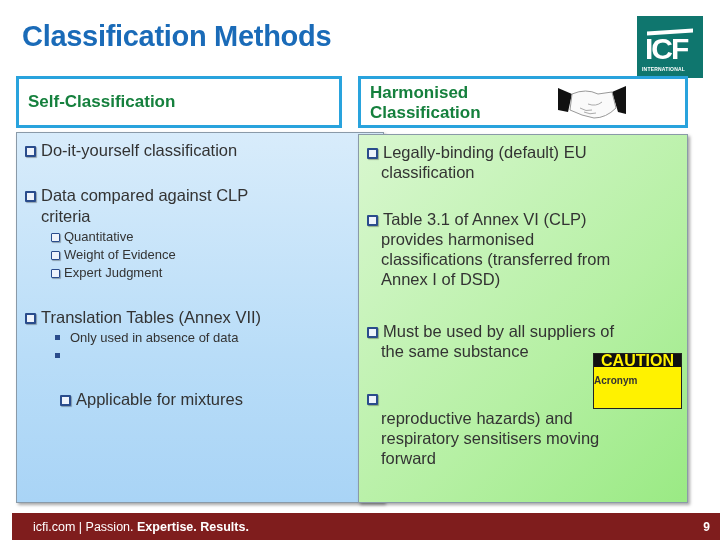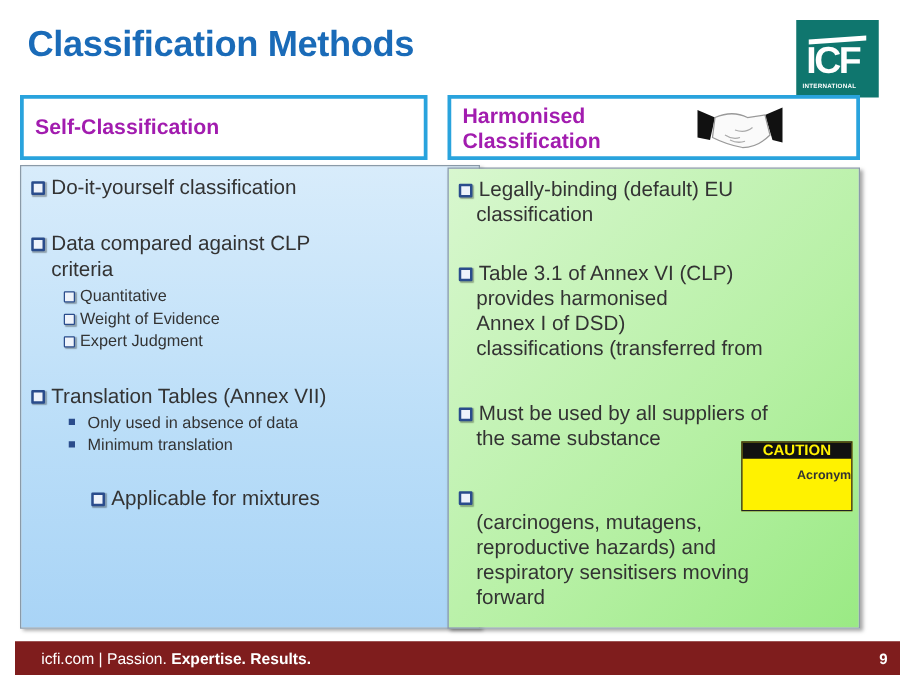--- a/index.html
+++ b/index.html
@@ -3,32 +3,32 @@
 <meta charset="utf-8">
 <style>
   html,body{margin:0;padding:0;}
   body{width:720px;height:540px;position:relative;overflow:hidden;background:#ffffff;font-family:"Liberation Sans",sans-serif;}
   .title{position:absolute;left:22px;top:20px;font-size:29px;font-weight:bold;color:#1a6bb8;letter-spacing:-0.3px;}
   .logo{position:absolute;left:637px;top:16px;width:66px;height:62px;background:#0f766e;}
   .logo .bar{position:absolute;left:10px;top:14px;width:46px;height:4px;background:#fff;transform:skewY(-4deg);}
   .logo .letters{position:absolute;left:8px;top:16px;font-size:30px;font-weight:bold;color:#fff;letter-spacing:-2px;font-family:"Liberation Sans",sans-serif;}
   .logo .sub{position:absolute;left:5px;top:50px;font-size:5px;font-weight:bold;color:#fff;letter-spacing:0.2px;}
   .hbox{position:absolute;background:#fff;border:3px solid #29a3dd;box-sizing:border-box;}
-  .hbox .lbl{position:absolute;font-weight:bold;color:#a21caf;font-size:17px;line-height:20px;}
+  .hbox .lbl{position:absolute;font-weight:bold;color:#15803d;font-size:17px;line-height:20px;}
   .panel{position:absolute;box-sizing:border-box;border:1px solid #8a9aa8;box-shadow:2px 2px 3px rgba(0,0,0,0.35);}
   .p-left{left:16px;top:132px;width:368px;height:371px;background:linear-gradient(180deg,#d8ecfb 0%,#b9ddf8 60%,#a9d4f6 100%);}
   .p-right{left:358px;top:134px;width:330px;height:369px;background:linear-gradient(135deg,#d8f7cf 0%,#b6f0a4 60%,#9aea84 100%);}
   .item{position:absolute;color:#333;font-size:16.5px;line-height:20px;}
   .sub-item{position:absolute;color:#333;font-size:13px;line-height:16px;}
   .cb{display:inline-block;width:11px;height:11px;border:2px solid #2a4c8c;border-radius:1px;box-sizing:border-box;margin-right:5px;vertical-align:-1px;background:#eef3fb;box-shadow:1px 1px 1px rgba(0,0,0,0.3);}
   .cb.small{width:9px;height:9px;border-width:1.6px;margin-right:4px;}
   .sq{display:inline-block;width:5px;height:5px;background:#2a4c8c;margin-right:10px;vertical-align:2px;}
   .caution{position:absolute;left:593px;top:353px;width:89px;height:56px;background:#fff200;border:1px solid #222;box-sizing:border-box;}
-  .caution .hdr{background:#111;color:#fff200;font-weight:bold;font-size:12px;text-align:center;line-height:13px;height:13px;}
-  .caution .body{font-weight:bold;font-size:10px;color:#333;text-align:right;margin-top:8px;}
+  .caution .hdr{background:#111;color:#fff200;font-weight:bold;font-size:16px;text-align:center;line-height:13px;height:13px;}
+  .caution .body{font-weight:bold;font-size:10px;color:#333;text-align:left;margin-top:8px;}
   .footer{position:absolute;left:12px;top:513px;width:720px;height:27px;background:#7f1d1d;color:#fff;}
   .footer .left{position:absolute;left:21px;top:7px;font-size:12.5px;}
   .footer .num{position:absolute;right:22px;top:7px;font-size:12px;font-weight:bold;}
 </style>
 </head>
 <body>
 
 <div class="title">Classification Methods</div>
 
 <div class="logo">
@@ -73,45 +73,44 @@
   <div class="sub-item" style="left:34px;top:114px;">
     <span class="cb small"></span><span>Weight of Evidence</span>
   </div>
   <div class="item" style="left:8px;top:174px;">
     <span class="cb"></span><span>Translation Tables (Annex VII)</span>
   </div>
   <div class="sub-item" style="left:38px;top:197px;">
     <span class="sq"></span><span>Only used in absence of data</span>
   </div>
   <div class="sub-item" style="left:38px;top:215px;">
-    <span class="sq"></span><span>Minimum translation</span>
+    <span class="sq"></span>
   </div>
-  <div class="item" style="left:24px;top:256px;padding-left:32px;">
+  <div class="item" style="left:11px;top:256px;padding-left:32px;">
     <span class="cb"></span><span>Applicable for mixtures</span>
   </div>
 </div>
 
 <div class="panel p-right">
   <div class="item" style="left:8px;top:7px;">
     <div><span class="cb"></span><span>Legally-binding (default) EU</span></div>
     <div style="padding-left:14px;">classification</div>
   </div>
   <div class="item" style="left:8px;top:74px;">
     <div><span class="cb"></span><span>Table 3.1 of Annex VI (CLP)</span></div>
     <div style="padding-left:14px;">provides harmonised</div>
+    <div style="padding-left:14px;">classifications (transferred from</div>
     <div style="padding-left:14px;">Annex I of DSD)</div>
-    <div style="padding-left:14px;">classifications (transferred from</div>
   </div>
   <div class="item" style="left:8px;top:186px;">
     <div><span class="cb"></span><span>Must be used by all suppliers of</span></div>
     <div style="padding-left:14px;">the same substance</div>
   </div>
   <div class="item" style="left:8px;top:253px;">
     <div><span class="cb"></span></div>
-    <div style="padding-left:14px;">(carcinogens, mutagens,</div>
     <div style="padding-left:14px;">reproductive hazards) and</div>
     <div style="padding-left:14px;">respiratory sensitisers moving</div>
     <div style="padding-left:14px;">forward</div>
   </div>
 </div>
 
 <div class="caution">
   <div class="hdr">CAUTION</div>
   <div class="body">Acronym</div>
 </div>

